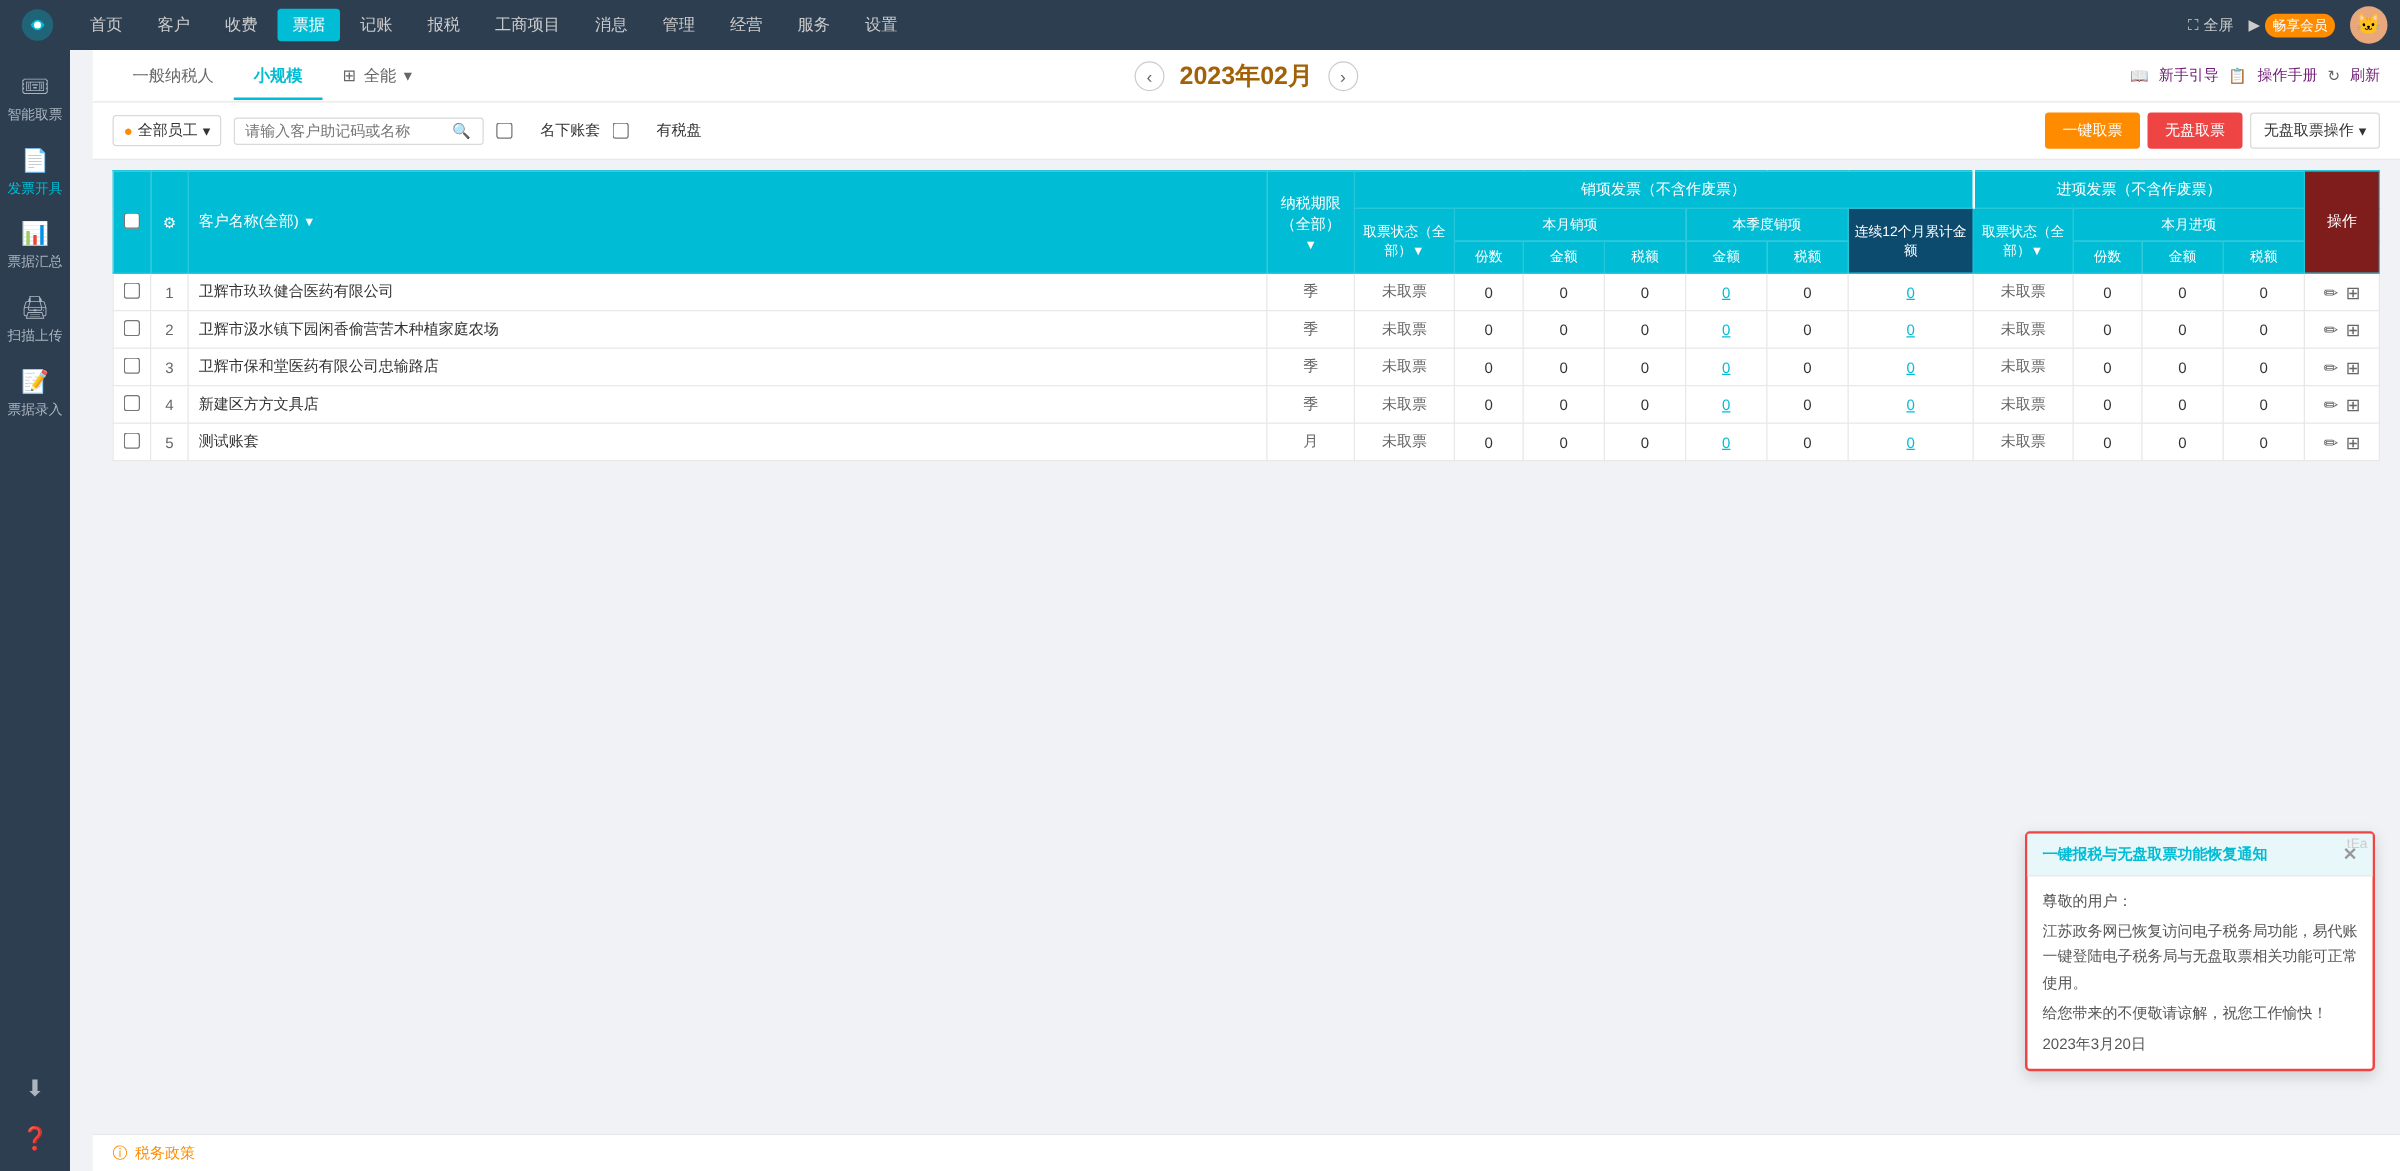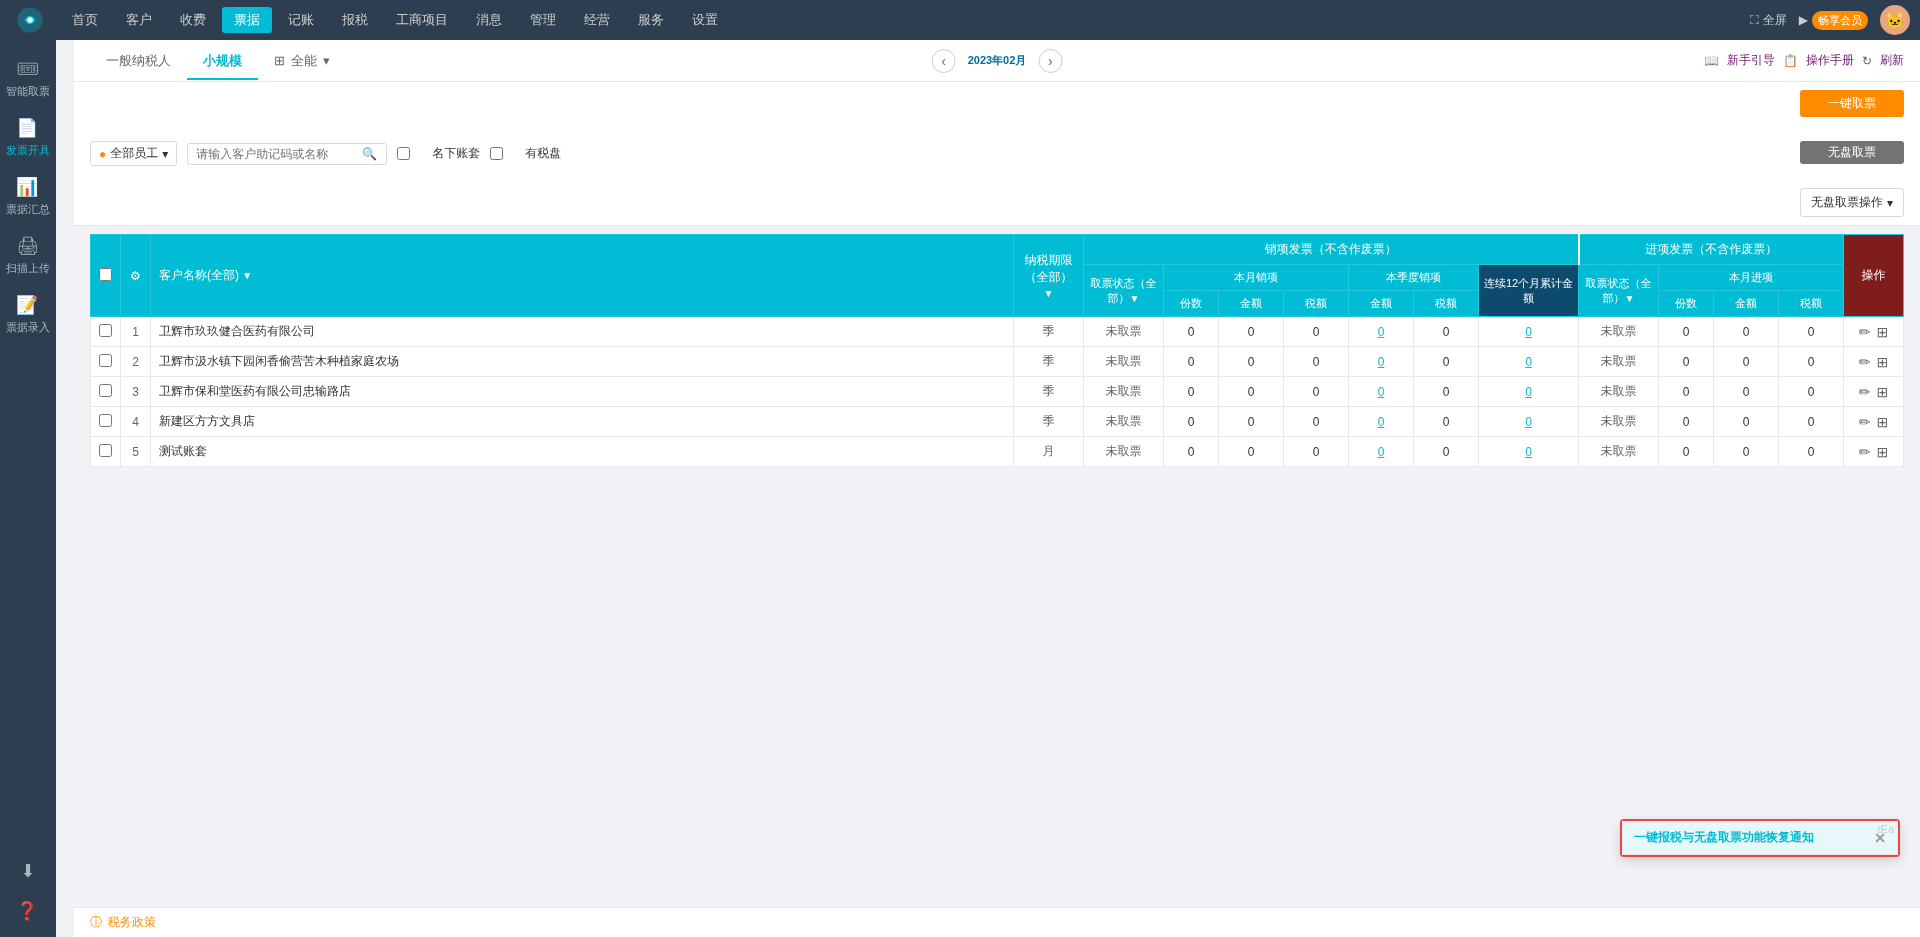--- a/index.html
+++ b/index.html
@@ -152,21 +152,21 @@
       border-radius: 50%;
       border: 1px solid #ccc;
       background: #fff;
       cursor: pointer;
       display: flex;
       align-items: center;
       justify-content: center;
       font-size: 14px;
       color: #666;
     }
-    .date-text { font-size: 11px; font-weight: bold; color: #0369a1; }
+    .date-text { font-size: 20px; font-weight: bold; color: #a16207; }
     .toolbar-right {
       margin-left: auto;
       display: flex;
       align-items: center;
       gap: 8px;
       font-size: 12px;
       color: #666;
     }
     .toolbar-right .action-link { cursor: pointer; color: #701a75; }
 
@@ -211,34 +211,33 @@
     .checkbox-item {
       display: flex;
       align-items: center;
       gap: 22px;
       cursor: pointer;
       font-size: 12px;
     }
     .filter-buttons {
       margin-left: auto;
       display: flex;
-      gap: 24px;
-      flex-direction: column;
+      gap: 6px;
     }
     .btn-orange {
       background: #ff8c00;
       color: #fff;
       border: none;
       padding: 5px 14px;
       border-radius: 3px;
       cursor: pointer;
       font-size: 12px;
     }
     .btn-teal {
-      background: #737373;
+      background: #ef4444;
       color: #fff;
       border: none;
       padding: 3px 14px;
       border-radius: 3px;
       cursor: pointer;
       font-size: 12px;
     }
     .btn-dropdown {
       background: #fff;
       color: #333;
@@ -662,15 +661,21 @@
     <span class="status-link">税务政策</span>
   </div>
 
 </div>
 
 <div class="notification-popup">
   <div class="notification-header">
     <span>一键报税与无盘取票功能恢复通知</span>
     <span class="notification-close">✕</span>
   </div>
+  <div class="notification-body">
+    <div>尊敬的用户：</div>
+    <div style="margin-top:4px;">江苏政务网已恢复访问电子税务局功能，易代账一键登陆电子税务局与无盘取票相关功能可正常使用。</div>
+    <div style="margin-top:4px;">给您带来的不便敬请谅解，祝您工作愉快！</div>
+    <div style="margin-top:4px;">2023年3月20日</div>
+  </div>
 
   <div style="position:absolute; top:0; right:0; font-size:11px; color:#ccc; padding:2px 4px;">tEa</div>
 </div>
 
 </body></html>

